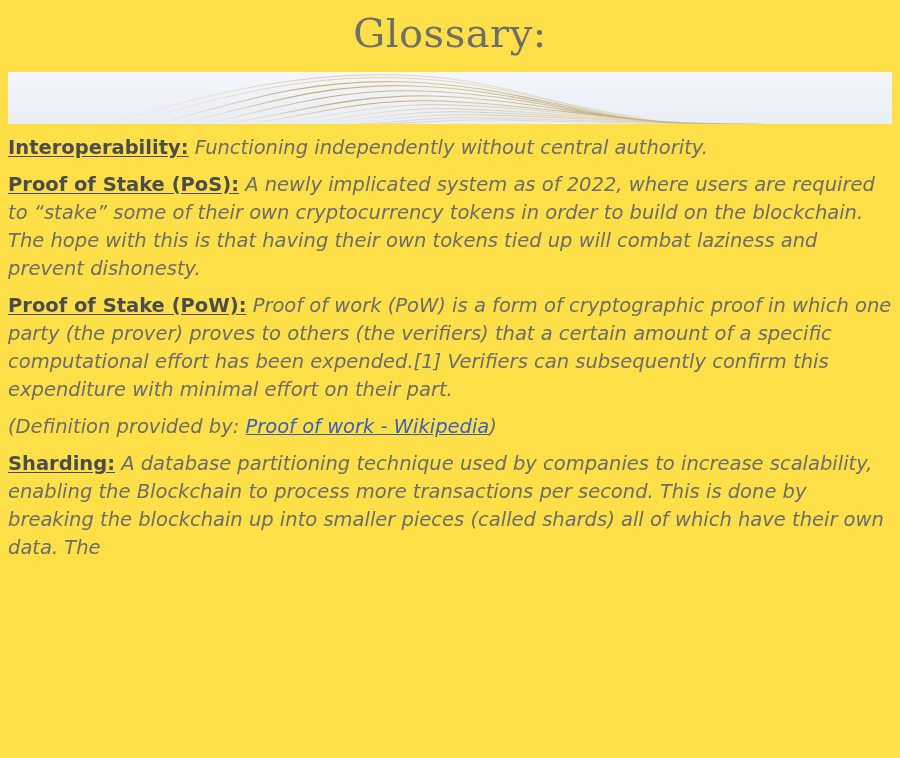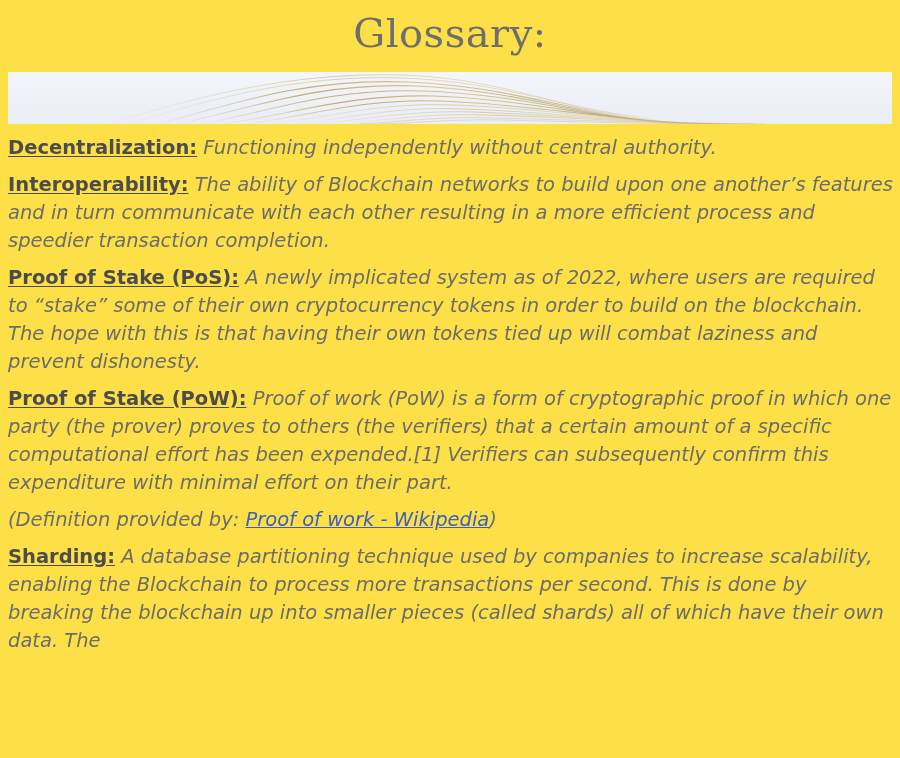--- a/index.html
+++ b/index.html
@@ -124,27 +124,24 @@
       <g fill="none" stroke="#b4903f" stroke-opacity="0.35" stroke-width="0.7">
         <path d="M352,52 C392,50 430,44 486,46 C565,48 648,51 748,52"></path>
         <path d="M372,52 C408,51 442,47 496,48 C572,50 658,52 756,52"></path>
       </g>
     </svg>
   </div>
 
   <div class="content">
 
     <p class="entry">
-      <span class="term">Decentralization:</span><span class="def"> <span>Functioning independently without central authority.</span></span>
+      <span class="term">Interoperability:</span><span class="def"> <span>Functioning independently without central authority.</span></span>
     </p>
 
 
-    <p class="entry">
-      <span class="term">Interoperability:</span><span class="def"> <span>The ability of Blockchain networks to build upon one another’s features and in turn communicate with each other resulting in a more efficient process and speedier transaction completion.</span></span>
-    </p>
 
     <p class="entry">
       <span class="term">Proof of Stake (PoS):</span><span class="def"> <span>A newly implicated system as of 2022, where users are required to “stake” some of their own cryptocurrency tokens in order to build on the blockchain. The hope with this is that having their own tokens tied up will combat laziness and prevent dishonesty.</span></span>
     </p>
 
     <p class="entry">
       <span class="term">Proof of Stake (PoW):</span><span class="def"> <span>Proof of work (PoW) is a form of cryptographic proof in which one party (the prover) proves to others (the verifiers) that a certain amount of a specific computational effort has been expended.[1] Verifiers can subsequently confirm this expenditure with minimal effort on their part.</span></span>
     </p>
 
     <p class="credit">

